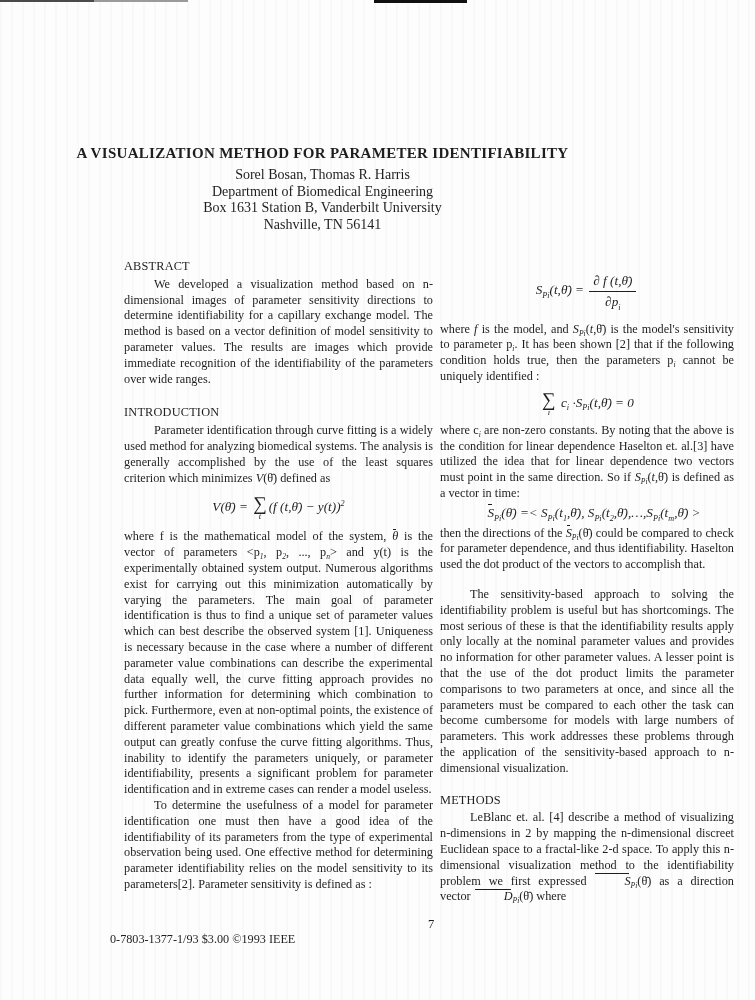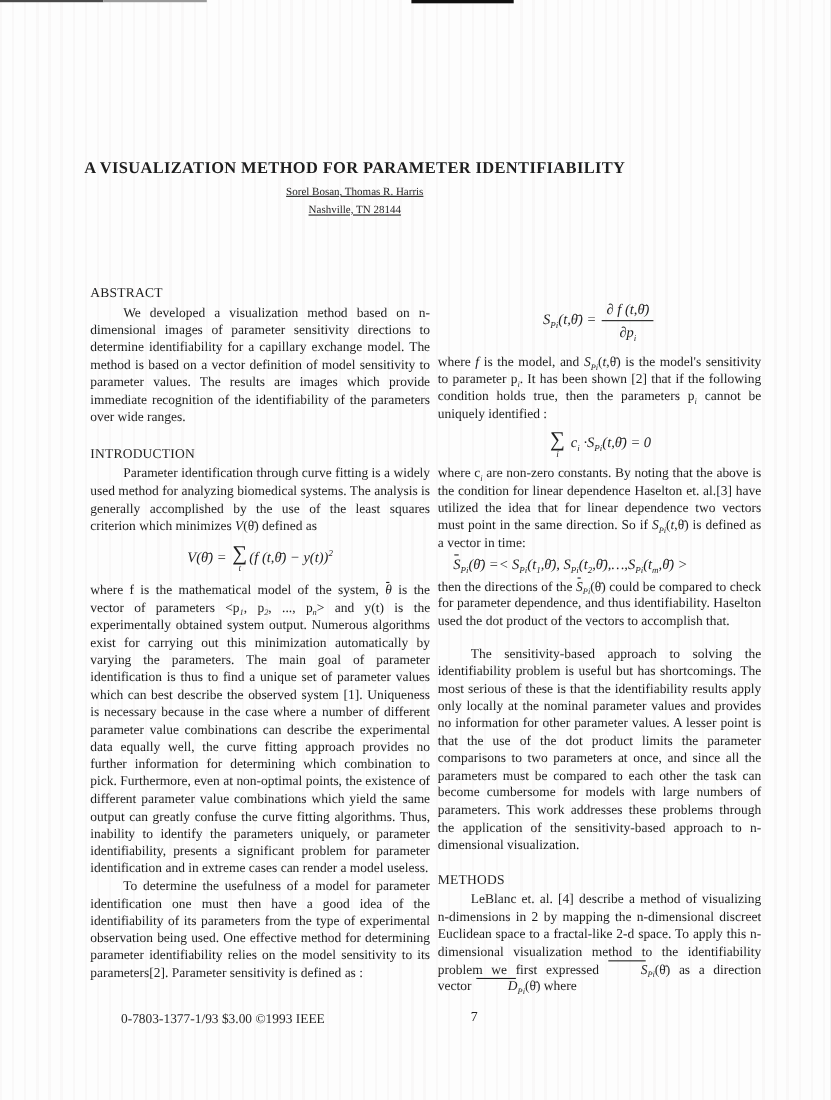--- a/index.html
+++ b/index.html
@@ -9,62 +9,64 @@
     background:#fdfdfd;
     background-image:repeating-linear-gradient(90deg, rgba(175,150,150,0.05) 0 2px, rgba(0,0,0,0) 2px 11px);
     font-family:"Liberation Serif","DejaVu Serif",serif;
     color:#1e1e1e;
     overflow:hidden;
     margin:0 auto;
   }
   .scanbar{position:absolute;top:0;height:2px;}
   .header{position:absolute;left:0;top:145px;width:645px;text-align:center;}
   .title{font-size:15px;font-weight:bold;letter-spacing:0.3px;margin:0 0 5px 0;}
-  .hline{font-size:10px;line-height:16.6px;margin:0;text-decoration:underline;}
-  .col{position:absolute;top:259px;font-size:12.25px;line-height:15.8px;}
+  .hline{font-size:14px;line-height:16.6px;margin:0;}
+  .col{position:absolute;top:259px;font-size:12.25px;line-height:15.8px;margin-left:42px;}
   .col-left{left:82px;width:309px;}
   .col-right{left:398px;width:294px;}
   p{margin:0;}
   .just{text-align:justify;}
   .indent{text-indent:30px;}
   .head{font-size:12.3px;letter-spacing:0.2px;margin:0 0 2px 0;}
   .gap18{margin-top:18px;}
   .gap16{margin-top:16px;}
   .gap14{margin-top:14px;}
   sub{font-size:0.62em;line-height:0;font-style:italic;}
   sup{font-size:0.62em;line-height:0;}
   i{font-style:italic;}
   .eq{text-align:center;margin:9px 0;font-size:13.2px;font-style:italic;}
   .eq-tight{margin:6px 0 7px 0;}
-  .eq-left{text-align:left;padding-left:14px;margin:3px 0 5px 0;}
+  .eq-left{text-align:center;padding-left:14px;margin:3px 0 5px 0;}
   .sum{display:inline-block;text-align:center;vertical-align:middle;margin:0 2px;}
   .sum .sig{display:block;font-size:19px;line-height:17px;font-style:normal;}
   .sum .lim{display:block;font-size:8.5px;line-height:8px;font-style:italic;}
   .frac{display:inline-block;text-align:center;vertical-align:middle;margin:0 2px;}
   .frac .num{display:block;border-bottom:1px solid #1e1e1e;padding:0 4px 2px 4px;font-family:Liberation Serif, serif;}
   .frac .den{display:block;padding-top:2px;}
   .ob{position:relative;font-style:italic;display:inline-block;}
   .ob::after{content:'';position:absolute;left:1px;right:2px;top:-0.5px;border-top:1.1px solid #1e1e1e;}
   .footer{position:absolute;left:0;top:919px;width:755px;font-size:12.2px;}
-  .copyright{position:absolute;left:110px;top:0;}
+  .copyright{position:absolute;left:110px;top:13px;}
   .pagenum{position:absolute;left:428px;top:-2px;font-size:12.6px;}
 </style>
 </head>
 <body>
 
 <div class="page">
 
   <div class="scanbar" style="left:0;width:94px;background:#4a4a4a;"></div>
   <div class="scanbar" style="left:94px;width:94px;background:#9a9a9a;"></div>
   <div class="scanbar" style="left:374px;width:93px;height:3px;background:#101010;"></div>
 
   <div class="header">
     <p class="title">A VISUALIZATION METHOD FOR PARAMETER IDENTIFIABILITY</p>
     <p class="hline">Sorel Bosan, Thomas R. Harris</p>
-    <p class="hline">Nashville, TN 28144</p>
+    <p class="hline">Department of Biomedical Engineering</p>
+    <p class="hline">Box 1631 Station B, Vanderbilt University</p>
+    <p class="hline">Nashville, TN 56141</p>
   </div>
 
   <div class="col col-left">
     <p class="head">ABSTRACT</p>
     <p class="just indent">We developed a  visualization method based on n-dimensional images of  parameter sensitivity directions to determine identifiability for a capillary exchange model.  The method is based on a vector definition of model sensitivity to parameter values.   The results are images which provide immediate recognition of the identifiability of the parameters over wide ranges.</p>
 
     <p class="head gap18">INTRODUCTION</p>
     <p class="just indent">Parameter identification through curve fitting is a widely used method for analyzing biomedical systems.  The analysis is generally accomplished by the use of the least squares criterion which minimizes  <i>V</i>(θ̄)  defined as</p>
     <div class="eq"><i>V</i>(θ̄) = <span class="sum"><span class="sig">∑</span><span class="lim">t</span></span><span>(<i>f</i> (<i>t</i>,θ̄) − <i>y</i>(<i>t</i>))<sup>2</sup></span></div>
     <p class="just">where f is the mathematical model of the system,  <span class="ob">θ</span>  is the vector of parameters &lt;p<sub>1</sub>, p<sub>2</sub>, ..., p<sub>n</sub>&gt; and y(t) is the experimentally obtained system output.  Numerous algorithms exist for carrying out this minimization automatically by varying the parameters.   The main goal of parameter identification is thus to find a unique set of parameter values which can best describe the observed system [1].  Uniqueness is necessary because in the case where a number of different parameter value combinations can describe the experimental data equally well, the curve fitting approach provides no further information for determining which combination to pick.  Furthermore,  even at non-optimal points, the existence of different parameter value combinations which yield the same output can greatly confuse the curve fitting algorithms. Thus, inability to identify the parameters uniquely, or parameter identifiability,  presents a significant problem for parameter identification and in extreme cases can render a model useless.</p>

